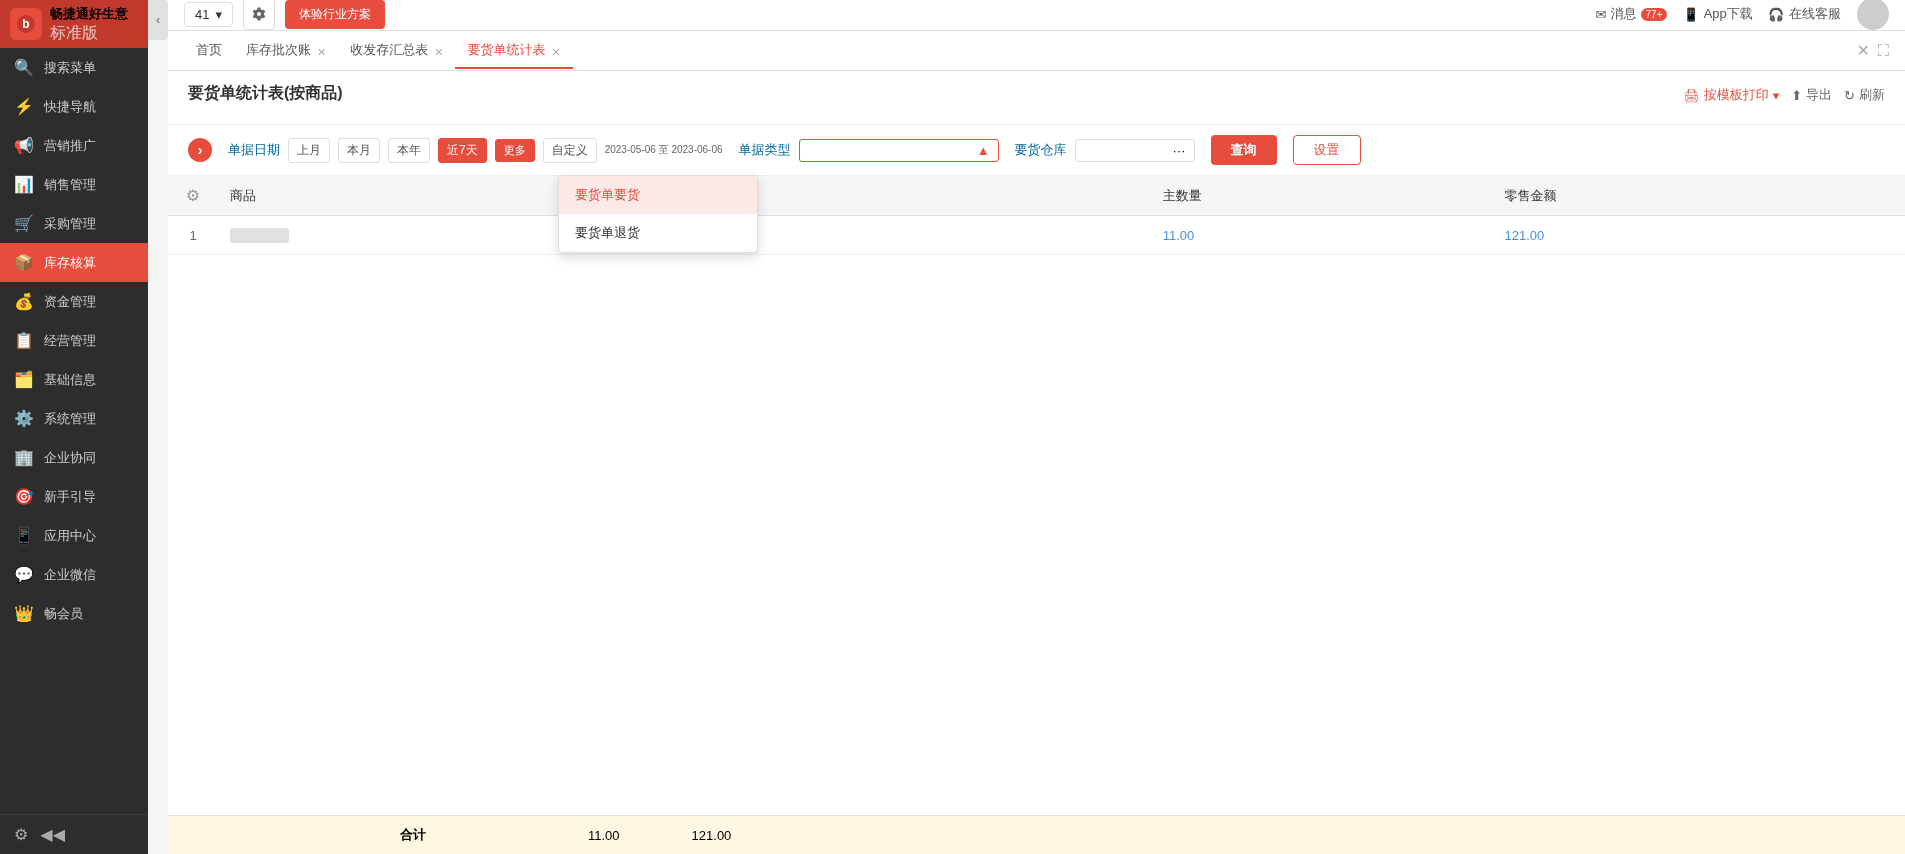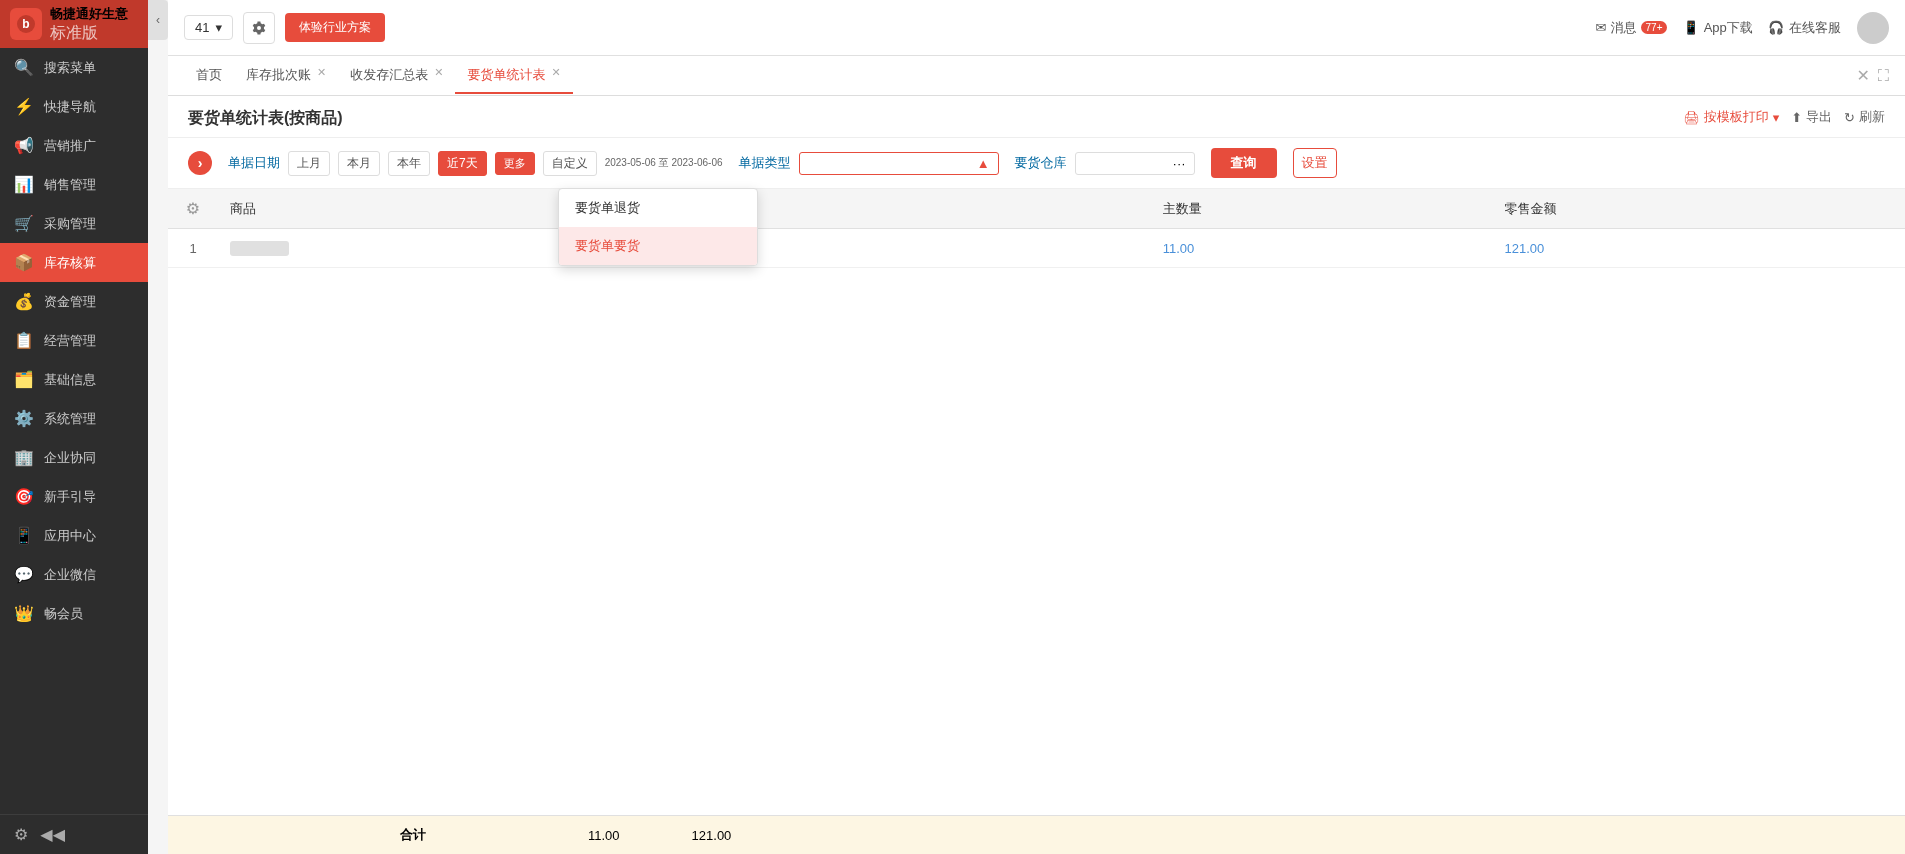--- a/index.html
+++ b/index.html
@@ -66,23 +66,23 @@
       flex: 1;
       display: flex;
       flex-direction: column;
       overflow: hidden;
       background: #f0f0f0;
     }
 
     
     .topbar {
       background: white;
-      height: 56px;
-      display: flex;
-      align-items: center;
+      height: 31px;
+      display: flex;
+      align-items: flex-end;
       padding: 0 16px;
       border-bottom: 1px solid #e0e0e0;
       justify-content: space-between;
     }
     .topbar-left { display: flex; align-items: center; gap: 10px; }
     .store-selector {
       display: flex; align-items: center; gap: 6px;
       border: 1px solid #ddd; border-radius: 4px;
       padding: 4px 10px; cursor: pointer; background: white;
       font-size: 13px; color: #333;
@@ -110,21 +110,21 @@
 
     
     .tabs {
       display: flex; align-items: center;
       background: white;
       border-bottom: 1px solid #ddd;
       padding: 0 16px;
       height: 40px;
     }
     .tab {
-      display: flex; align-items: flex-start; gap: 6px;
+      display: flex; align-items: flex-end; gap: 6px;
       padding: 8px 12px;
       cursor: pointer;
       font-size: 13px;
       color: #555;
       border-bottom: 2px solid transparent;
       white-space: nowrap;
     }
     .tab.active { color: #e74c3c; border-bottom: 2px solid #e74c3c; background: white; }
     .tab .close { color: #aaa; font-size: 11px; }
     .tab-close-all { margin-left: auto; color: #aaa; cursor: pointer; font-size: 16px; display: flex; align-items: center; gap: 8px; }
@@ -132,24 +132,24 @@
 
     
     .page-content {
       flex: 1;
       display: flex;
       flex-direction: column;
       overflow: hidden;
       background: white;
     }
     .page-header {
-      padding: 12px 20px 8px;
+      padding: 12px 20px 20px;
       border-bottom: 1px solid #eee;
       display: flex;
-      align-items: flex-start;
+      align-items: flex-end;
       justify-content: space-between;
     }
     .page-title { font-size: 16px; font-weight: bold; color: #333; }
     .page-actions { display: flex; align-items: center; gap: 12px; }
     .page-action { display: flex; align-items: center; gap: 4px; color: #666; cursor: pointer; font-size: 13px; }
     .page-action.primary { color: #e74c3c; }
 
     
     .filter-bar {
       padding: 10px 20px;
@@ -204,21 +204,21 @@
     }
     .query-btn {
       background: #e74c3c; color: white;
       border: none; border-radius: 4px;
       padding: 6px 20px; cursor: pointer;
       font-size: 13px; font-weight: bold;
     }
     .settings-btn {
       border: 1px solid #e74c3c; color: #e74c3c;
       background: white; border-radius: 4px;
-      padding: 5px 8px; cursor: pointer; font-size: 13px;
+      padding: 5px 20px; cursor: pointer; font-size: 13px;
     }
 
     
     .dropdown-menu {
       position: absolute;
       top: 100%;
       left: 390px;
       background: white;
       border: 1px solid #ddd;
       border-radius: 4px;
@@ -461,22 +461,22 @@
         <div class="warehouse-select">
           <span></span>
           <span style="margin-left:auto">···</span>
         </div>
       </div>
 
       <button class="query-btn">查询</button>
       <button class="settings-btn">设置</button>
 
       <div class="dropdown-menu">
+        <div class="dropdown-item selected">要货单要货</div>
         <div class="dropdown-item">要货单退货</div>
-        <div class="dropdown-item selected">要货单要货</div>
       </div>
     </div>
 
     <div class="table-container">
       <table class="data-table">
         <thead>
           <tr>
             <th>
               <span class="gear-icon">⚙</span>
             </th>

